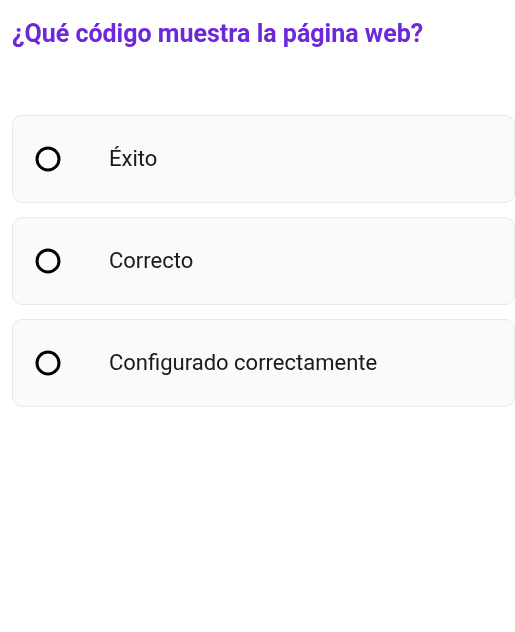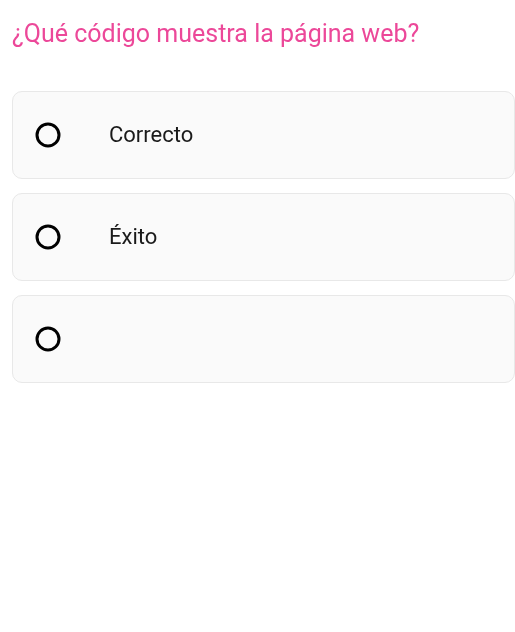--- a/index.html
+++ b/index.html
@@ -13,23 +13,23 @@
       width: 515px;
       height: 632px;
       overflow: hidden;
     }
     .container {
       width: 100%;
       height: 100%;
     }
     .question {
       font-size: 25px;
-      font-weight: 400;
-      color: #ec4899;
-      padding: 18px 12px 40px 12px;
+      font-weight: 700;
+      color: #6d28d9;
+      padding: 18px 12px 64px 12px;
       line-height: 1.3;
     }
     .options {
       display: flex;
       flex-direction: column;
       gap: 14px;
       padding-left: 12px;
     }
     .option {
       display: flex;
@@ -61,35 +61,36 @@
 <div class="container">
   <div class="question">¿Qué código muestra la página web?</div>
   <div class="options">
 
     <div class="option">
       <span class="radio-circle">
         <svg width="26" height="26" viewBox="0 0 26 26">
           <circle cx="13" cy="13" r="11" fill="none" stroke="#000000" stroke-width="3"></circle>
         </svg>
       </span>
+      <span class="option-label">Éxito</span>
+    </div>
+
+    <div class="option">
+      <span class="radio-circle">
+        <svg width="26" height="26" viewBox="0 0 26 26">
+          <circle cx="13" cy="13" r="11" fill="none" stroke="#000000" stroke-width="3"></circle>
+        </svg>
+      </span>
       <span class="option-label">Correcto</span>
     </div>
 
     <div class="option">
       <span class="radio-circle">
         <svg width="26" height="26" viewBox="0 0 26 26">
           <circle cx="13" cy="13" r="11" fill="none" stroke="#000000" stroke-width="3"></circle>
         </svg>
       </span>
-      <span class="option-label">Éxito</span>
-    </div>
-
-    <div class="option">
-      <span class="radio-circle">
-        <svg width="26" height="26" viewBox="0 0 26 26">
-          <circle cx="13" cy="13" r="11" fill="none" stroke="#000000" stroke-width="3"></circle>
-        </svg>
-      </span>
+      <span class="option-label">Configurado correctamente</span>
     </div>
 
 
   </div>
 </div>
 
 </body></html>

